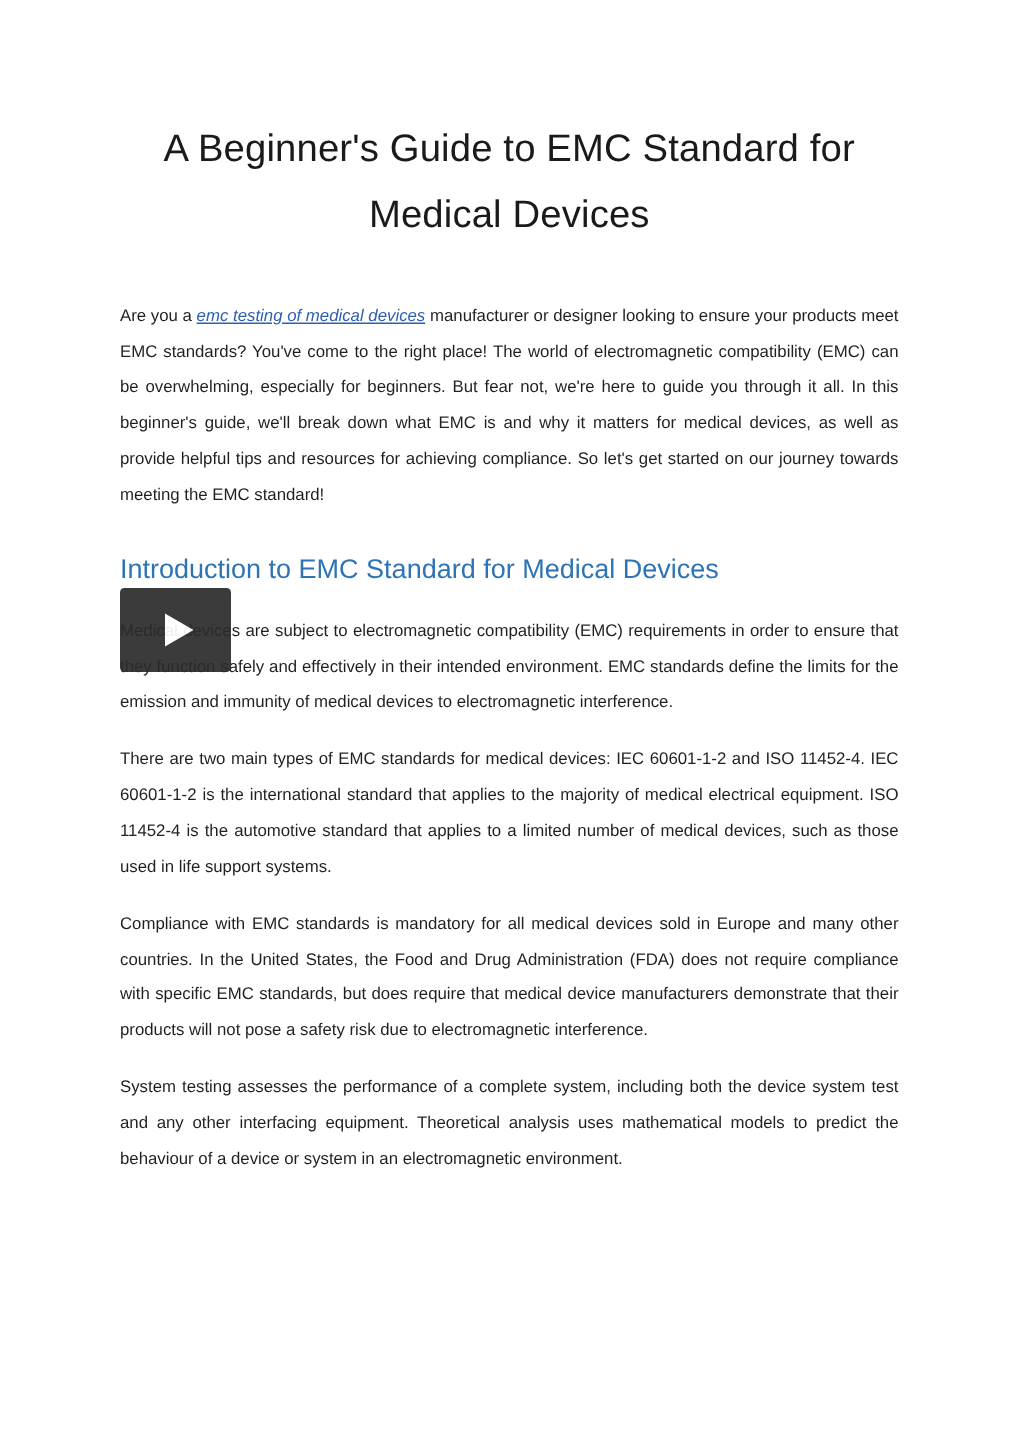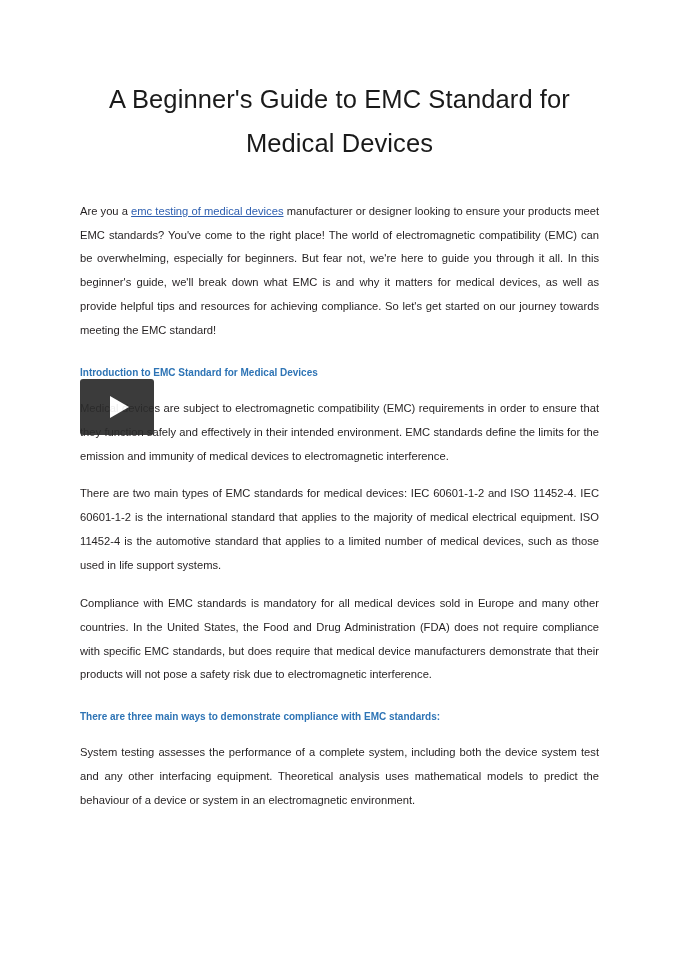--- a/index.html
+++ b/index.html
@@ -35,24 +35,25 @@
   p.body-text {
     font-size: 11.2px;
     line-height: 2.13;
     text-align: justify;
     margin: 0 0 14px 0;
     color: #231f20;
   }
   .link-inline {
     color: #2e5fb0;
     text-decoration: underline;
+    font-style: italic;
   }
   h2.section-heading {
-    font-size: 10px;
-    font-weight: 700;
+    font-size: 18px;
+    font-weight: 400;
     color: #2e74b5;
     margin: 22px 0 16px 0;
     line-height: 1.6;
   }
   .video-block {
     position: relative;
     margin: 0;
     height: 0;
   }
   .video-overlay {
@@ -100,18 +101,17 @@
       <div class="play-triangle"></div>
     </div>
   </div>
 
   <p class="body-text">Medical devices are subject to electromagnetic compatibility (EMC) requirements in order to ensure that they function safely and effectively in their intended environment. EMC standards define the limits for the emission and immunity of medical devices to electromagnetic interference.</p>
 
   <p class="body-text">There are two main types of EMC standards for medical devices: IEC 60601-1-2 and ISO 11452-4. IEC 60601-1-2 is the international standard that applies to the majority of medical electrical equipment. ISO 11452-4 is the automotive standard that applies to a limited number of medical devices, such as those used in life support systems.</p>
 
   <p class="body-text">Compliance with EMC standards is mandatory for all medical devices sold in Europe and many other countries. In the United States, the Food and Drug Administration (FDA) does not require compliance with specific EMC standards, but does require that medical device manufacturers demonstrate that their products will not pose a safety risk due to electromagnetic interference.</p>
 
-  <h2 class="section-heading">There are three main ways to demonstrate compliance with EMC standards:</h2>
 
 
   <p class="body-text tight">System testing assesses the performance of a complete system, including both the device system test and any other interfacing equipment. Theoretical analysis uses mathematical models to predict the behaviour of a device or system in an electromagnetic environment.</p>
 
 </div>
 
 </body></html>

